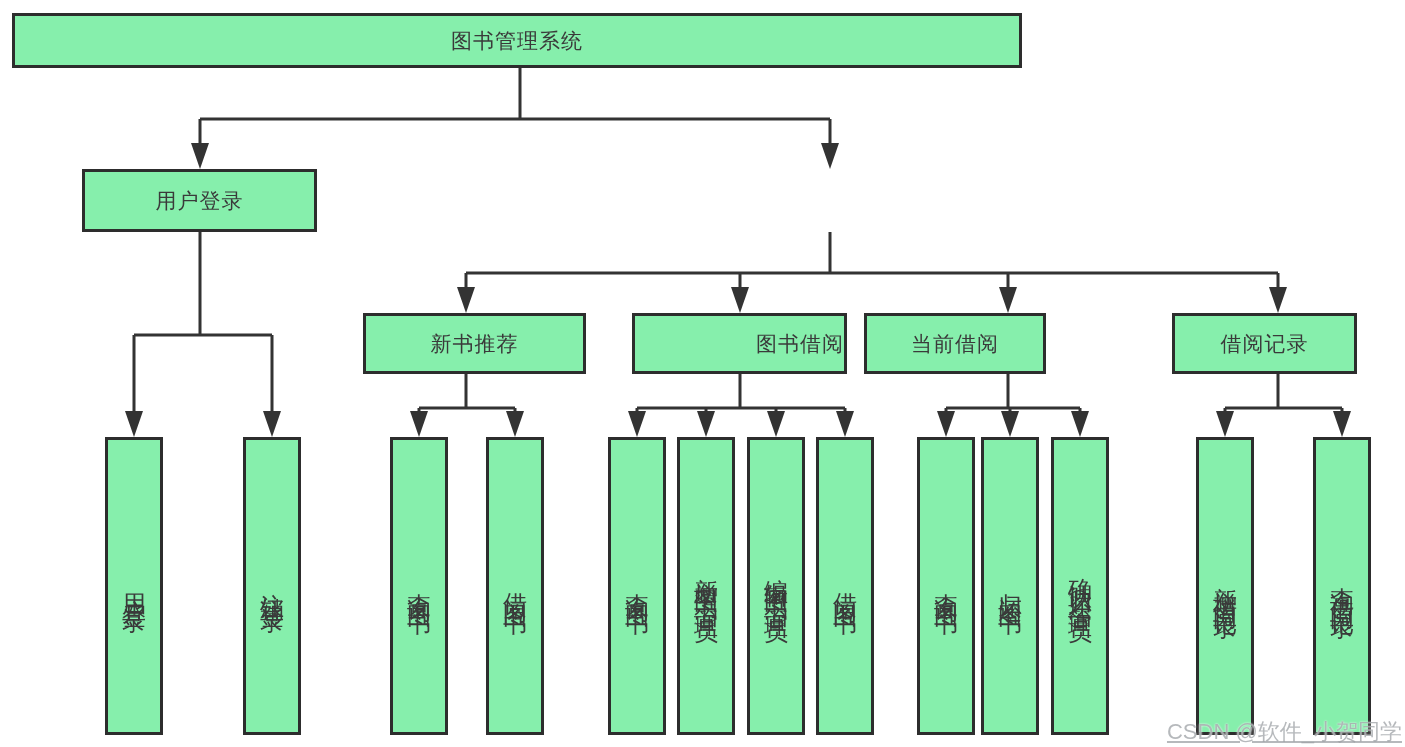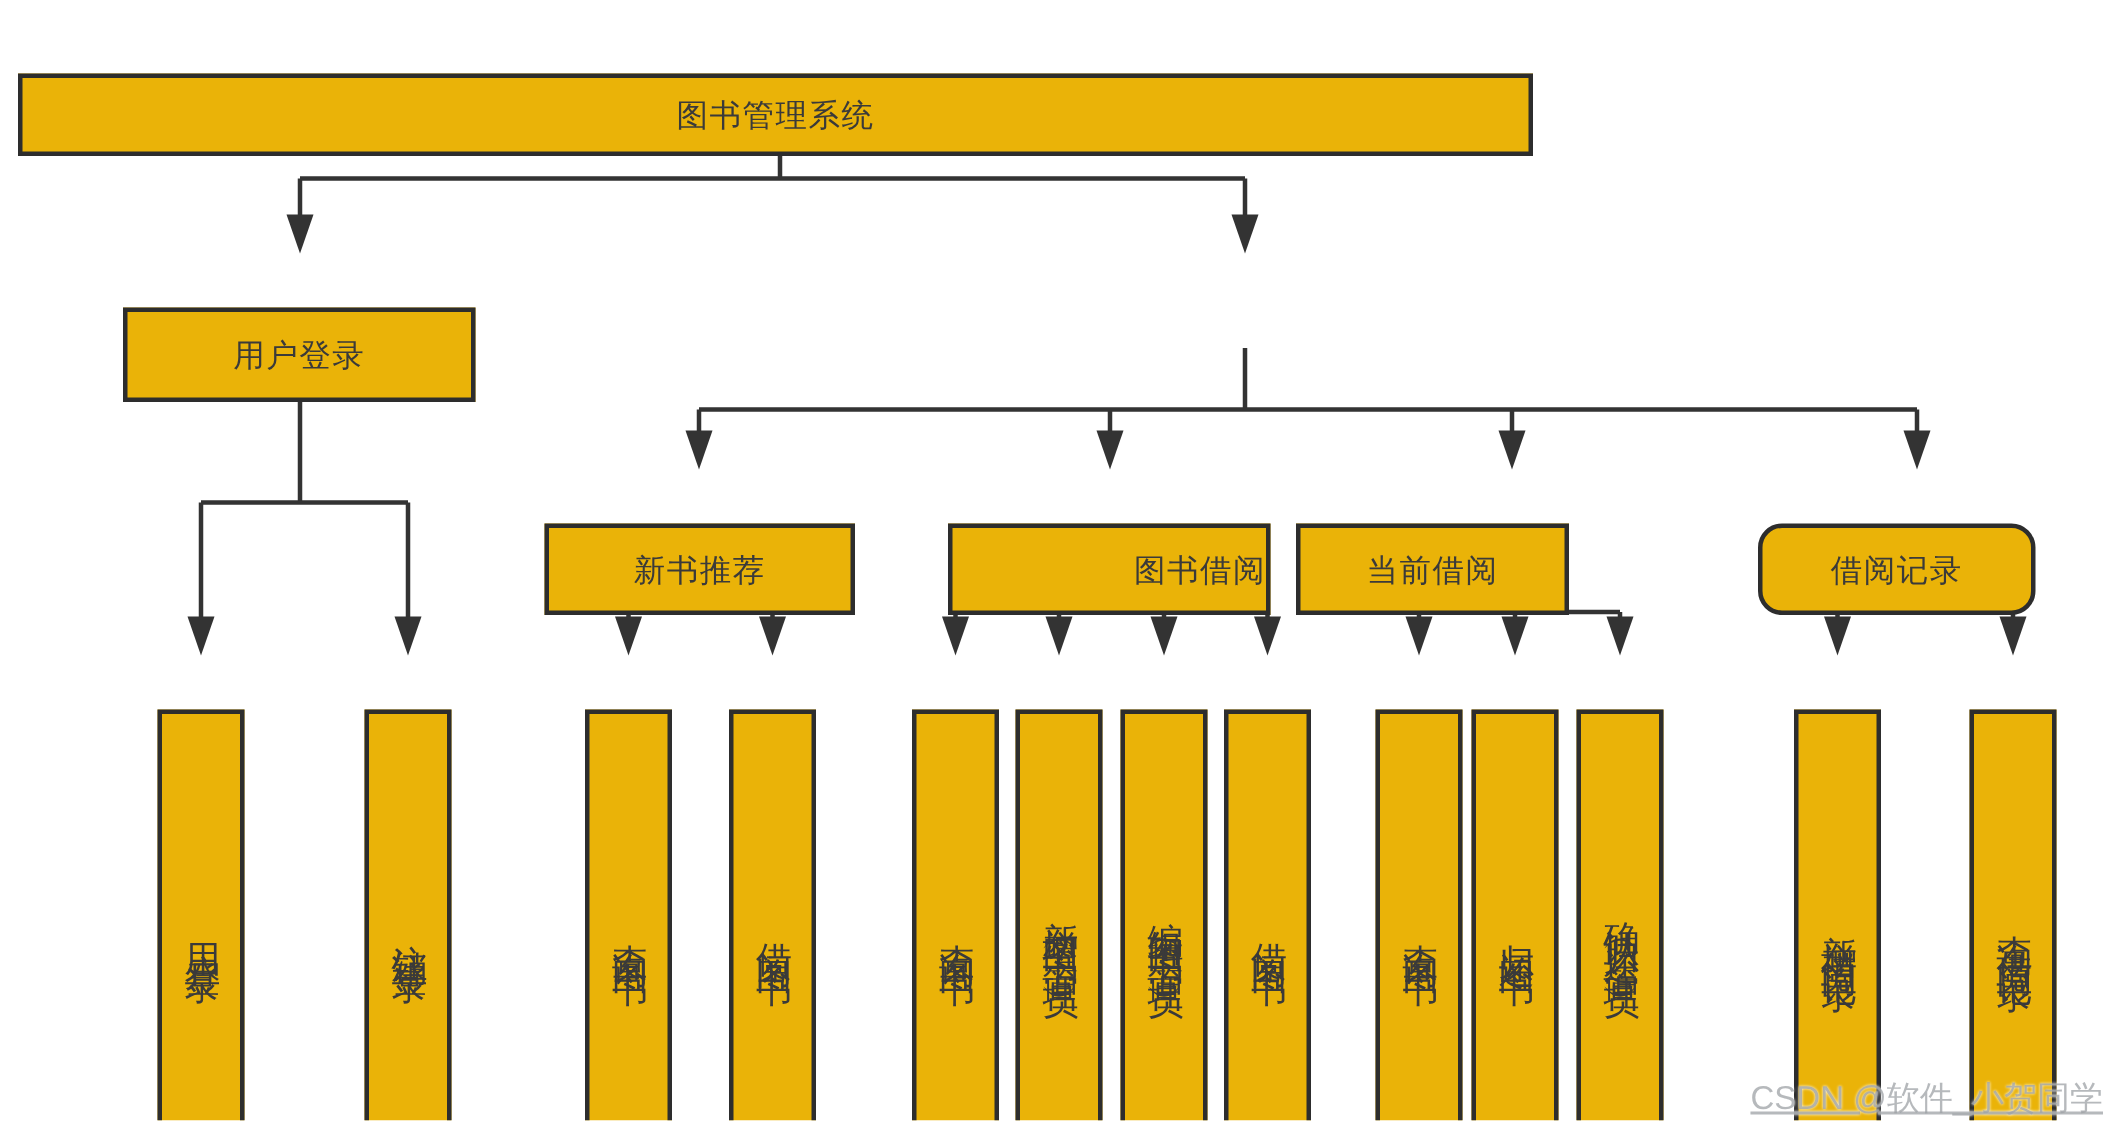--- a/index.html
+++ b/index.html
@@ -15,47 +15,46 @@
   .connectors {
     position: absolute;
     left: 0; top: 0;
     width: 1405px; height: 747px;
     pointer-events: none;
   }
   .box {
     position: absolute;
     box-sizing: border-box;
     border: 3px solid #2d2d2d;
-    background: #eab308;
+    background: #86efac;
     display: flex;
     align-items: center;
     justify-content: center;
-    margin-top: 36px;
   }
   .hbox span {
     font-size: 21px;
     letter-spacing: 1px;
     white-space: nowrap;
   }
   .leaf span {
     writing-mode: vertical-rl;
     text-orientation: mixed;
     font-size: 24px;
     letter-spacing: 6px;
     line-height: 1;
     white-space: nowrap;
   }
   
   .n-root        { left: 12px;   top: 13px;  width: 1010px; height: 55px; }
   .n-user-login  { left: 82px;   top: 169px; width: 235px;  height: 63px; }
   .n-book-mgmt   { left: 712px;  top: 169px; width: 235px;  height: 63px; }
-  .n-new-book    { left: 363px;  top: 313px; width: 207px;  height: 61px; }
+  .n-new-book    { left: 363px;  top: 313px; width: 223px;  height: 61px; }
   .n-book-borrow { left: 632px;  top: 313px; width: 215px;  height: 61px; justify-content: flex-end; }
   .n-cur-borrow  { left: 864px;  top: 313px; width: 182px;  height: 61px; }
-  .n-records     { left: 1172px; top: 313px; width: 185px;  height: 61px; border-radius: 16px; }
+  .n-records     { left: 1172px; top: 313px; width: 185px;  height: 61px; }
   .leaf { top: 437px; width: 58px; height: 298px; }
   .l-1  { left: 105px; }
   .l-2  { left: 243px; }
   .l-3  { left: 390px; }
   .l-4  { left: 486px; }
   .l-5  { left: 608px; }
   .l-6  { left: 677px; }
   .l-7  { left: 747px; }
   .l-8  { left: 816px; }
   .l-9  { left: 917px; }

